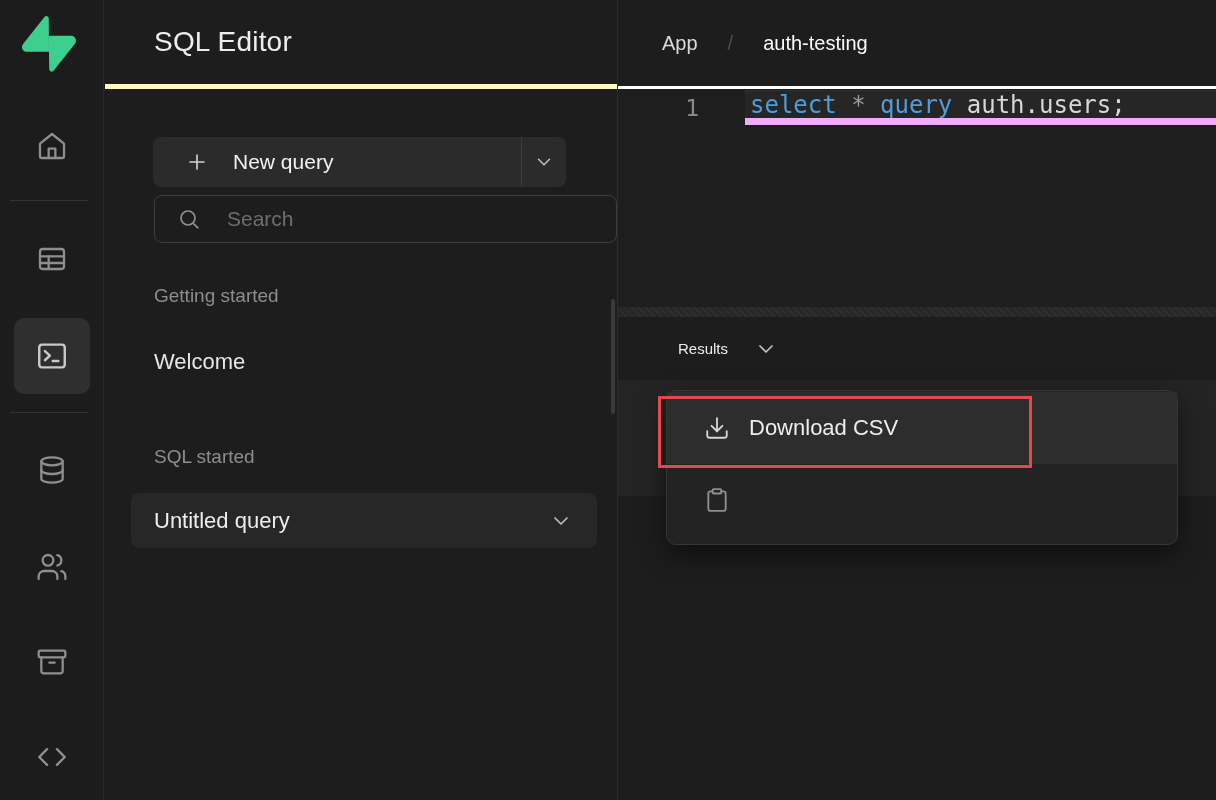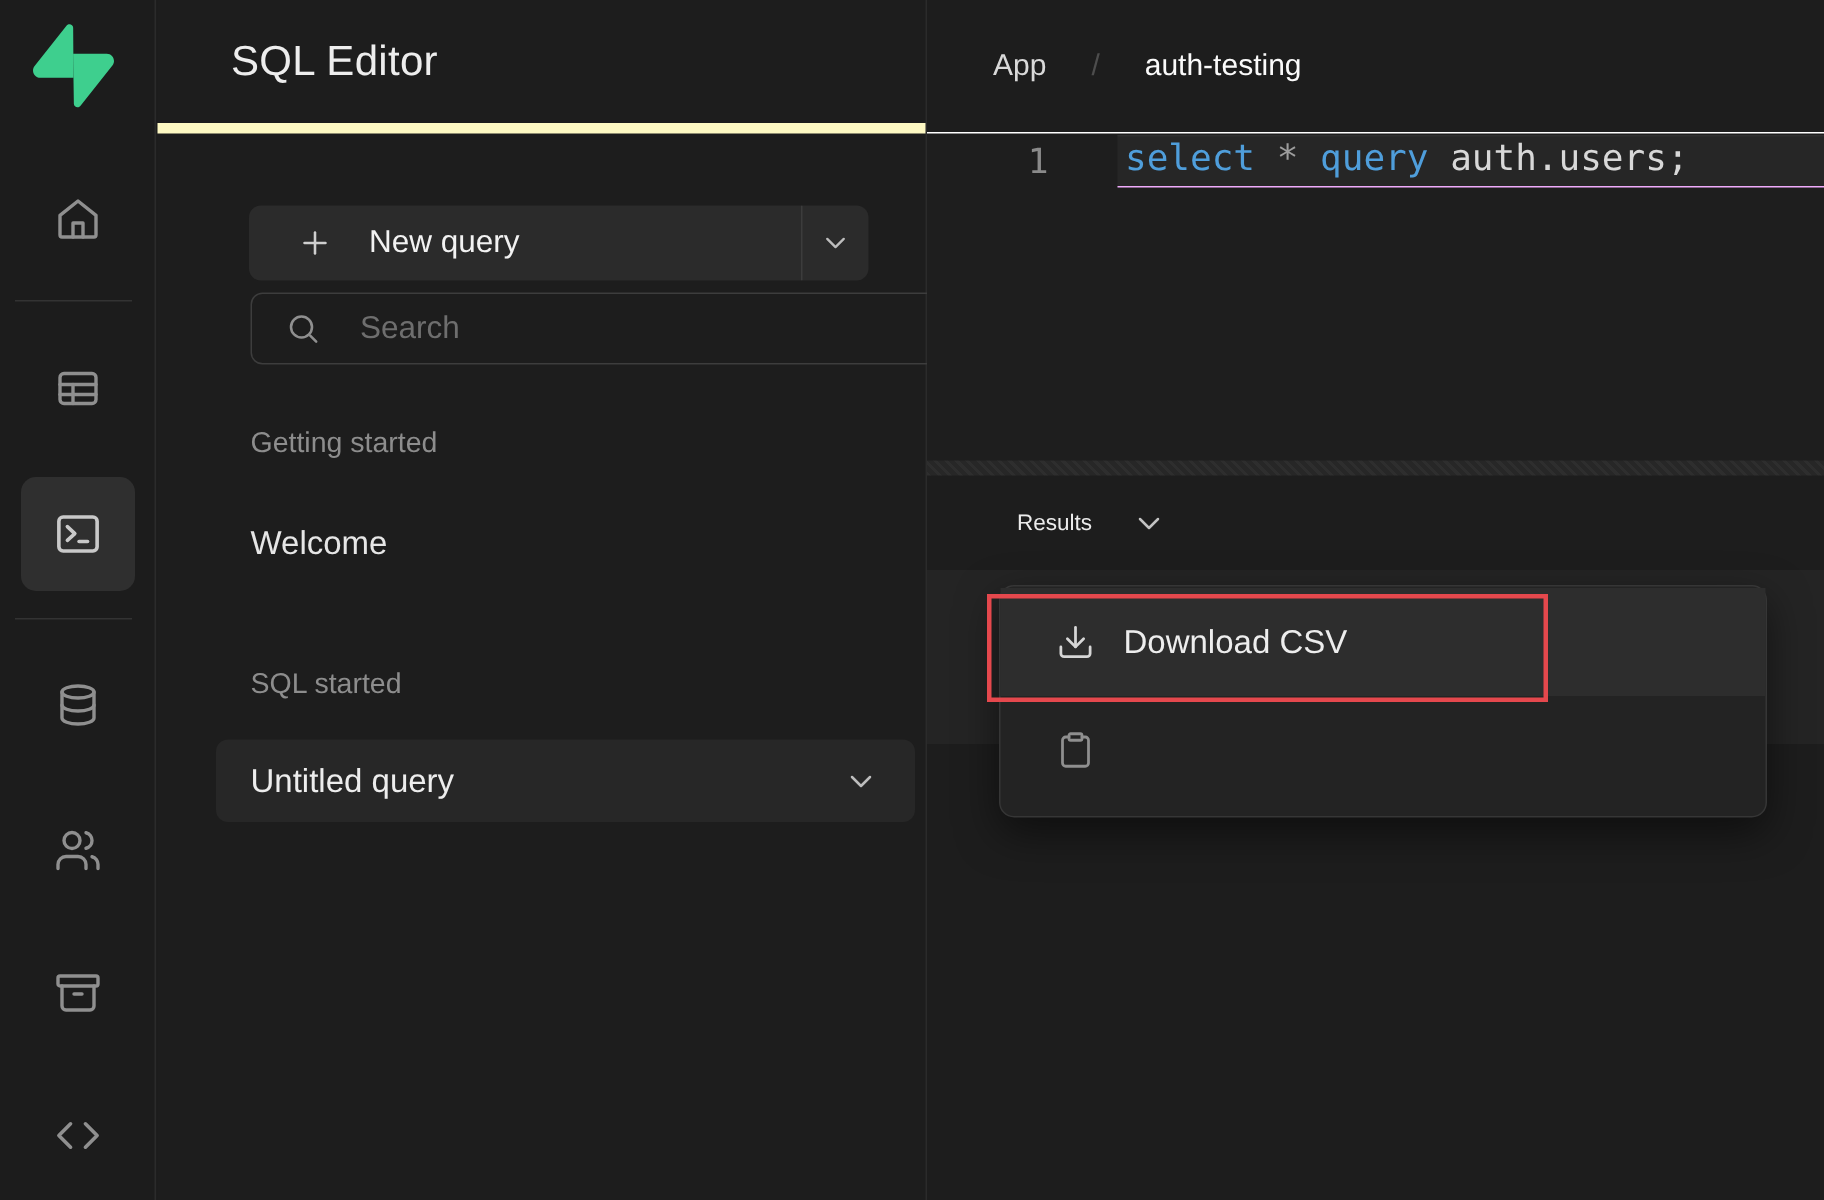--- a/index.html
+++ b/index.html
@@ -15,50 +15,50 @@
   
   .rail { position:absolute; left:0; top:0; width:104px; height:800px; background:#1c1c1c; border-right:1px solid #2b2b2b; }
   .rail-logo { position:absolute; left:22px; top:16px; width:54px; height:56px; cursor:pointer; }
   .rail-btn { position:absolute; left:28px; width:48px; height:48px; display:flex; align-items:center; justify-content:center; border-radius:8px; cursor:pointer; }
   .rail-btn.active-wrap { left:14px; top:318px; width:76px; height:76px; background:#2f2f2f; border-radius:10px; }
   .rail-btn.active-wrap .stroke-ic { stroke:#c9c9c9; }
   .rail-divider { position:absolute; left:10px; width:78px; height:1px; background:#333; }
 
   
   .sidebar { position:absolute; left:105px; top:0; width:513px; height:800px; background:#1d1d1d; border-right:1px solid #2b2b2b; }
-  .sidebar-header { position:absolute; left:0; top:0; width:100%; height:89px; border-bottom:7px solid #fef9c3; display:flex; align-items:center; padding-left:49px; }
+  .sidebar-header { position:absolute; left:0; top:0; width:100%; height:89px; border-bottom:5px solid #fef9c3; display:flex; align-items:center; padding-left:49px; }
   .sidebar-title { font-size:28px; font-weight:500; color:#ededed; letter-spacing:.2px; }
-  .sidebar-body { position:absolute; left:13px; top:89px; width:100%; height:711px; }
+  .sidebar-body { position:absolute; left:0; top:89px; width:100%; height:711px; }
   .scroll-thumb { position:absolute; right:2px; top:210px; width:4px; height:115px; background:#3a3a3a; border-radius:2px; }
 
   .split-btn { position:absolute; left:48px; top:48px; width:413px; height:50px; background:#2b2b2b; border-radius:8px; display:flex; overflow:hidden; }
   .split-main { flex:1; display:flex; align-items:center; gap:24px; padding-left:32px; cursor:pointer; border:none; background:transparent; color:#f2f2f2; font-size:21px; font-family:inherit; }
   .split-sep { width:1px; background:#3c3c3c; }
   .split-chevron { width:44px; display:flex; align-items:center; justify-content:center; cursor:pointer; border:none; background:transparent; }
 
   .searchbox { position:absolute; left:49px; top:106px; width:463px; height:48px; border:1px solid #3d3d3d; border-radius:8px; display:flex; align-items:center; gap:26px; padding-left:22px; background:transparent; }
   .searchbox input { flex:1; border:none; outline:none; background:transparent; color:#ddd; font-size:21px; font-family:inherit; }
   .searchbox input::placeholder { color:#6e6e6e; }
 
   .section-label { position:absolute; left:49px; font-size:19px; color:#8d8d8d; }
   .side-item { position:absolute; left:49px; font-size:22px; color:#e6e6e6; cursor:pointer; }
   .side-item-selected { position:absolute; left:26px; top:404px; width:466px; height:55px; background:#272727; border-radius:8px; display:flex; align-items:center; justify-content:space-between; padding:0 24px 0 23px; cursor:pointer; }
   .side-item-selected .lbl { font-size:22px; color:#ededed; }
 
   
   .main { position:absolute; left:618px; top:0; width:598px; height:800px; background:#1d1d1d; }
-  .breadcrumb-bar { position:absolute; left:0; top:0; width:100%; height:89px; border-bottom:1px solid #ffffff; display:flex; align-items:center; gap:30px; padding-left:44px; }
+  .breadcrumb-bar { position:absolute; left:0; top:0; width:100%; height:89px; border-bottom:3px solid #ffffff; display:flex; align-items:center; gap:30px; padding-left:44px; }
   .crumb { font-size:20px; color:#d9d9d9; cursor:pointer; }
   .crumb.current { color:#fafafa; }
   .crumb-sep { font-size:20px; color:#4d4d4d; }
 
   .editor { position:absolute; left:0; top:90px; width:100%; height:217px; background:#1e1e1e; font-family:"DejaVu Sans Mono", monospace; }
   .code-line { display:flex; height:35px; align-items:center; }
   .gutter { width:127px; text-align:right; padding-right:46px; font-size:23px; color:#8a8a8a; }
-  .code-content { flex:1; height:35px; display:flex; align-items:flex-start; background:#262626; border-top:1px solid #2f2f2f; border-bottom:1px solid #f0abfc; padding-left:5px; font-size:24px; white-space:pre; cursor:text; }
+  .code-content { flex:1; height:35px; display:flex; align-items:center; background:#262626; border-top:1px solid #2f2f2f; border-bottom:7px solid #f0abfc; padding-left:5px; font-size:24px; white-space:pre; cursor:text; }
   .tok-kw { color:#4f9edb; }
   .tok-op { color:#9d9d9d; }
   .tok-plain { color:#d8d8d8; }
 
   .resize-bar { position:absolute; left:0; top:307px; width:100%; height:10px; background:repeating-linear-gradient(45deg,#2e2e2e 0 2px,#272727 2px 5px); cursor:row-resize; }
 
   .results-toolbar { position:absolute; left:0; top:317px; width:100%; height:63px; display:flex; align-items:center; gap:26px; padding-left:60px; }
   .results-label { font-size:15px; color:#ececec; }
   .results-toolbar .chev { cursor:pointer; }
 

